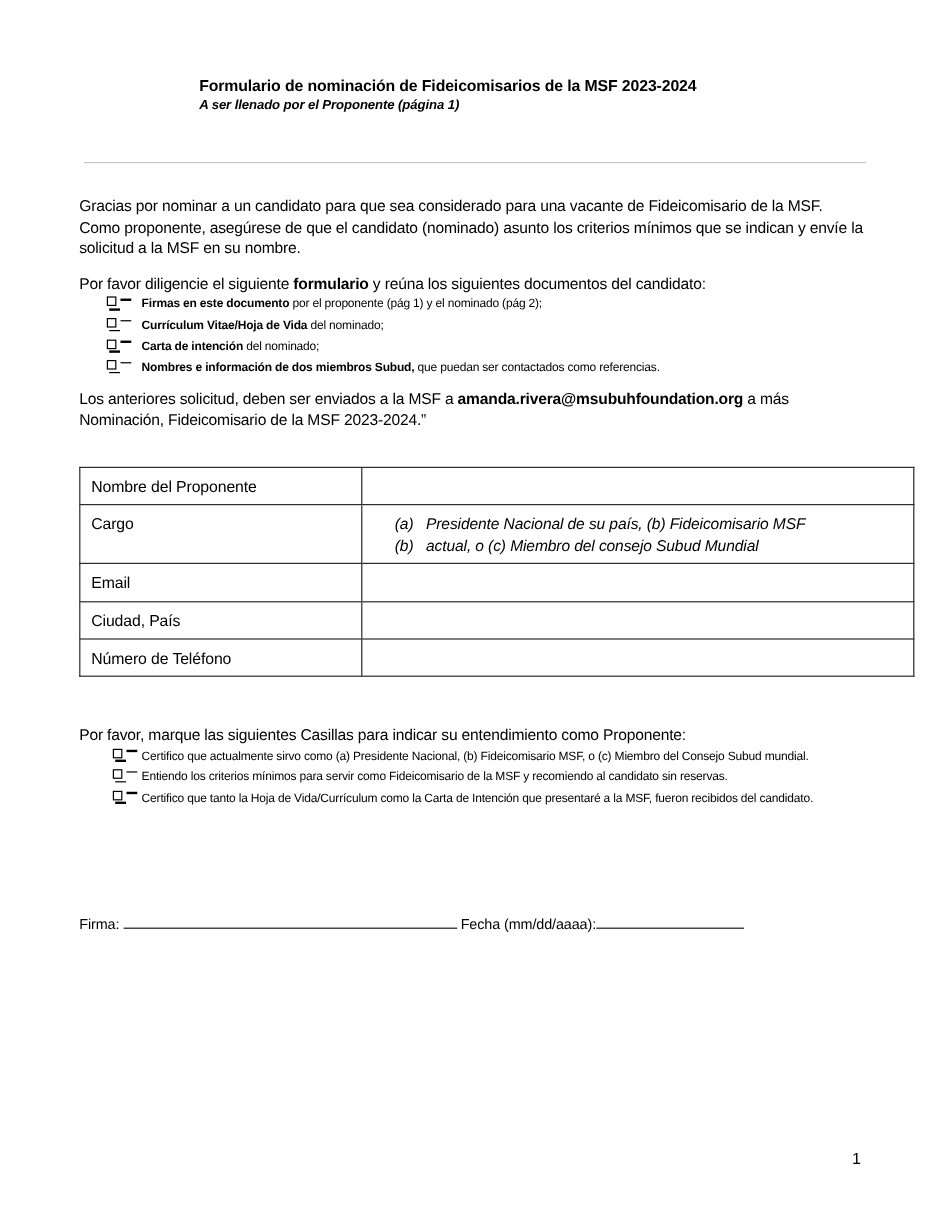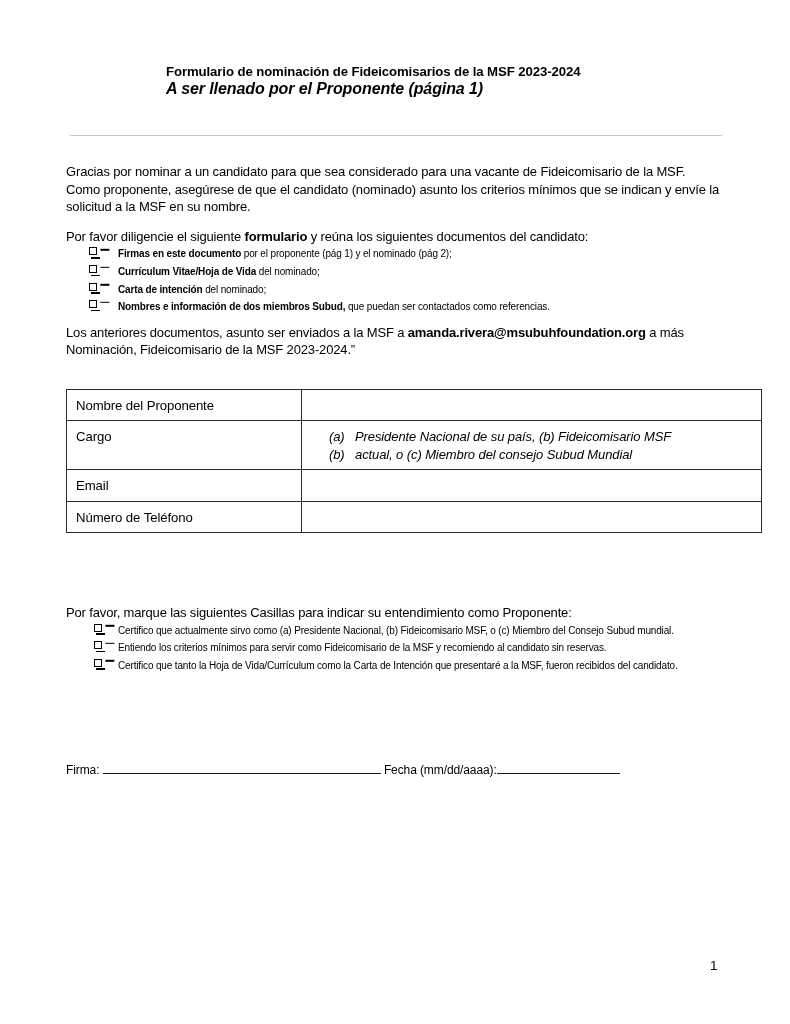--- a/index.html
+++ b/index.html
@@ -33,21 +33,21 @@
     width: 560px;
   }
   .doc-title {
     font-size: 13.2px;
     font-weight: bold;
     line-height: 17px;
     letter-spacing: -0.1px;
     white-space: nowrap;
   }
   .doc-subtitle {
-    font-size: 16px;
+    font-size: 11px;
     font-weight: bold;
     font-style: italic;
     line-height: 17px;
     letter-spacing: -0.1px;
     white-space: nowrap;
   }
 
   
   .top-rule {
     position: absolute;
@@ -227,21 +227,21 @@
         <span class="cbx"></span><b>Carta de intención</b><span> del nominado;</span>
       </li>
       <li>
         <span class="cbx"></span><b>Nombres e información de dos miembros Subud,</b><span> que puedan ser</span>
         <span class="cont">contactados como referencias.</span>
       </li>
     </ul>
 
     <div class="spacer-8"></div>
 
-    <p class="para tight"><span>Los anteriores documentos, asunto ser enviados a la MSF a </span><b>amanda.rivera@msubuhfoundation.org</b><span> a más</span></p>
+    <p class="para tight"><span>Los anteriores solicitud, deben ser enviados a la MSF a </span><b>amanda.rivera@msubuhfoundation.org</b><span> a más</span></p>
     <p class="para tight">Nominación, Fideicomisario de la MSF 2023-2024.”</p>
   </div>
 
   <table class="form-table">
     <tbody>
       <tr>
         <td class="label-col">Nombre del Proponente</td>
         <td class="value-col"></td>
       </tr>
       <tr>
@@ -251,20 +251,24 @@
             <span class="ln"><span class="mk">(a)</span><span>Presidente Nacional de su país, (b) Fideicomisario MSF</span></span>
             <span class="ln"><span class="mk">(b)</span><span>actual, o (c) Miembro del consejo Subud Mundial</span></span>
           </div>
         </td>
       </tr>
       <tr>
         <td class="label-col">Email</td>
         <td class="value-col"></td>
       </tr>
       <tr>
+        <td class="label-col">Ciudad, País</td>
+        <td class="value-col"></td>
+      </tr>
+      <tr>
         <td class="label-col">Número de Teléfono</td>
         <td class="value-col"></td>
       </tr>
     </tbody>
   </table>
 
   <div class="lower-area">
     <p class="para tight">Por favor, marque las siguientes Casillas para indicar su entendimiento como Proponente:</p>
 
     <ul class="cbx-list indent2">

